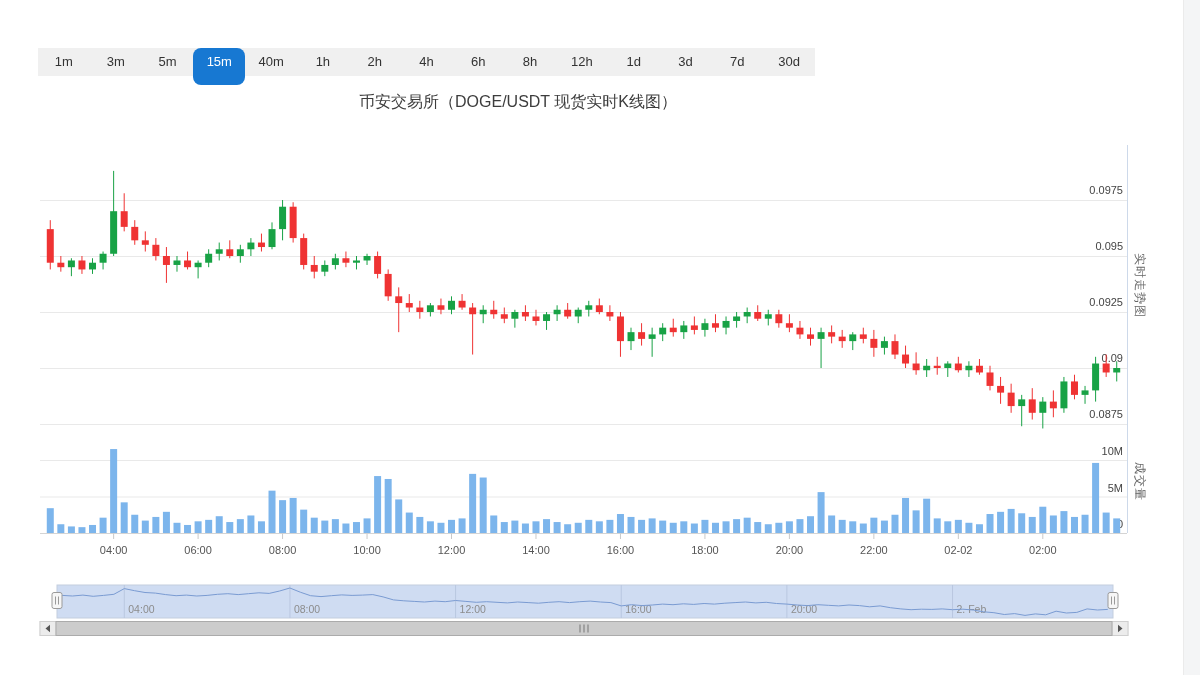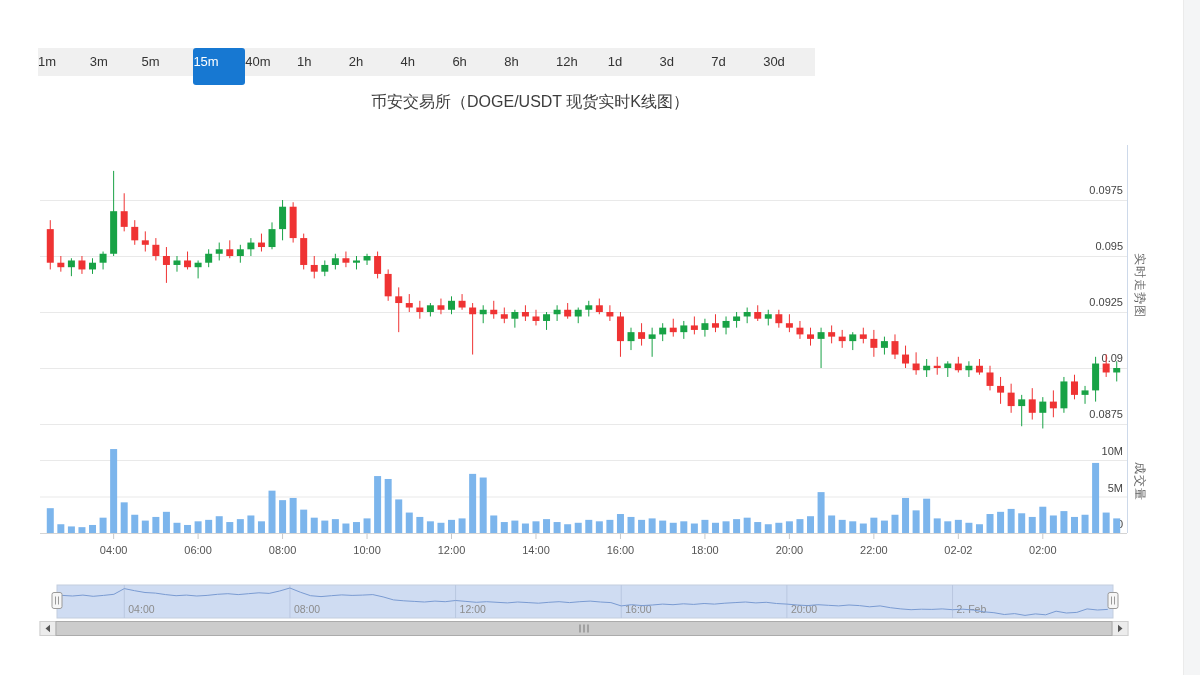--- a/index.html
+++ b/index.html
@@ -1,31 +1,31 @@
 <!DOCTYPE html>
 <html><head>
 <meta charset="utf-8">
 <style>
   html,body{margin:0;padding:0;background:#fff;}
   #page{position:relative;width:1200px;height:675px;background:#ffffff;overflow:hidden;
         font-family:"Liberation Sans",sans-serif;}
   
   #tfbar{position:absolute;left:38px;top:48px;width:777px;height:28px;background:#f0f0f0;
          display:flex;flex-direction:row;}
-  .tf-btn{flex:1 1 0;height:37px;line-height:28px;text-align:left;font-size:13px;color:#333;
+  .tf-btn{flex:1 1 0;height:37px;line-height:28px;text-align:center;font-size:13px;color:#333;
           cursor:pointer;user-select:none;}
-  .tf-btn.sel{background:#1778d2;color:#fff;border-radius:3px;}
+  .tf-btn.sel{background:#1778d2;color:#fff;border-radius:8px;}
   
   #logo{position:absolute;left:40px;top:86px;width:220px;height:54px;}
   #logo-icon{position:absolute;left:0;top:0;}
   #logo-title{position:absolute;left:54px;top:8px;font-size:23px;font-weight:bold;color:#8f9399;
               letter-spacing:2px;}
   #logo-sub{position:absolute;left:78px;top:38px;font-size:7px;color:#aab1b9;letter-spacing:1px;font-weight:bold;}
   
-  #chart-title{position:absolute;left:12px;top:92px;width:1036px;text-align:center;font-size:16px;color:#3d3d3d;}
+  #chart-title{position:absolute;left:0;top:92px;width:1036px;text-align:center;font-size:16px;color:#3d3d3d;}
   
   .vtitle{position:absolute;font-size:12px;color:#666;white-space:nowrap;letter-spacing:1px;
           transform:rotate(90deg);transform-origin:left top;}
   #vtitle-price{left:1148px;top:253px;}
   #vtitle-vol{left:1148px;top:462px;}
   
   #right-strip{position:absolute;right:0;top:0;width:16px;height:675px;background:#f4f5f6;border-left:1px solid #ebebeb;}
   svg{position:absolute;left:0;top:0;}
   text{font-family:"Liberation Sans",sans-serif;}
 </style>

